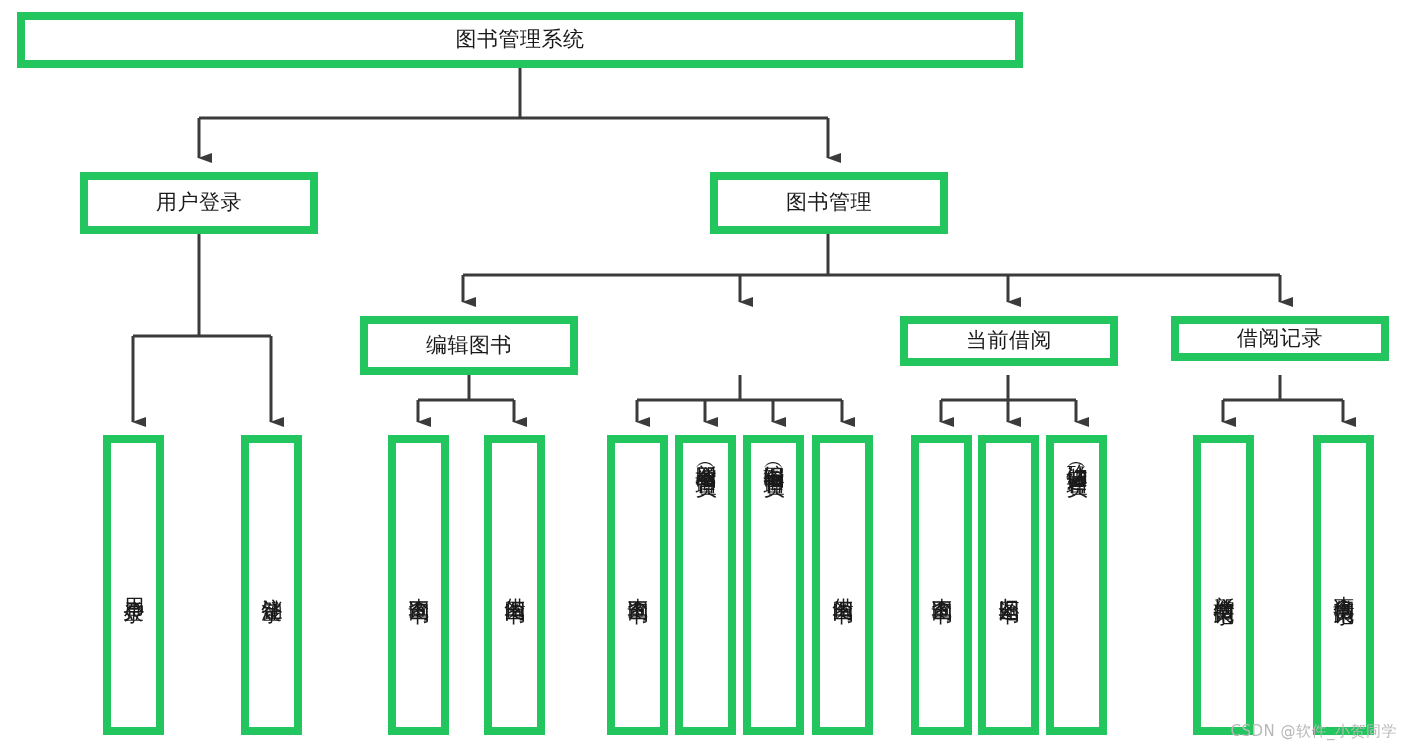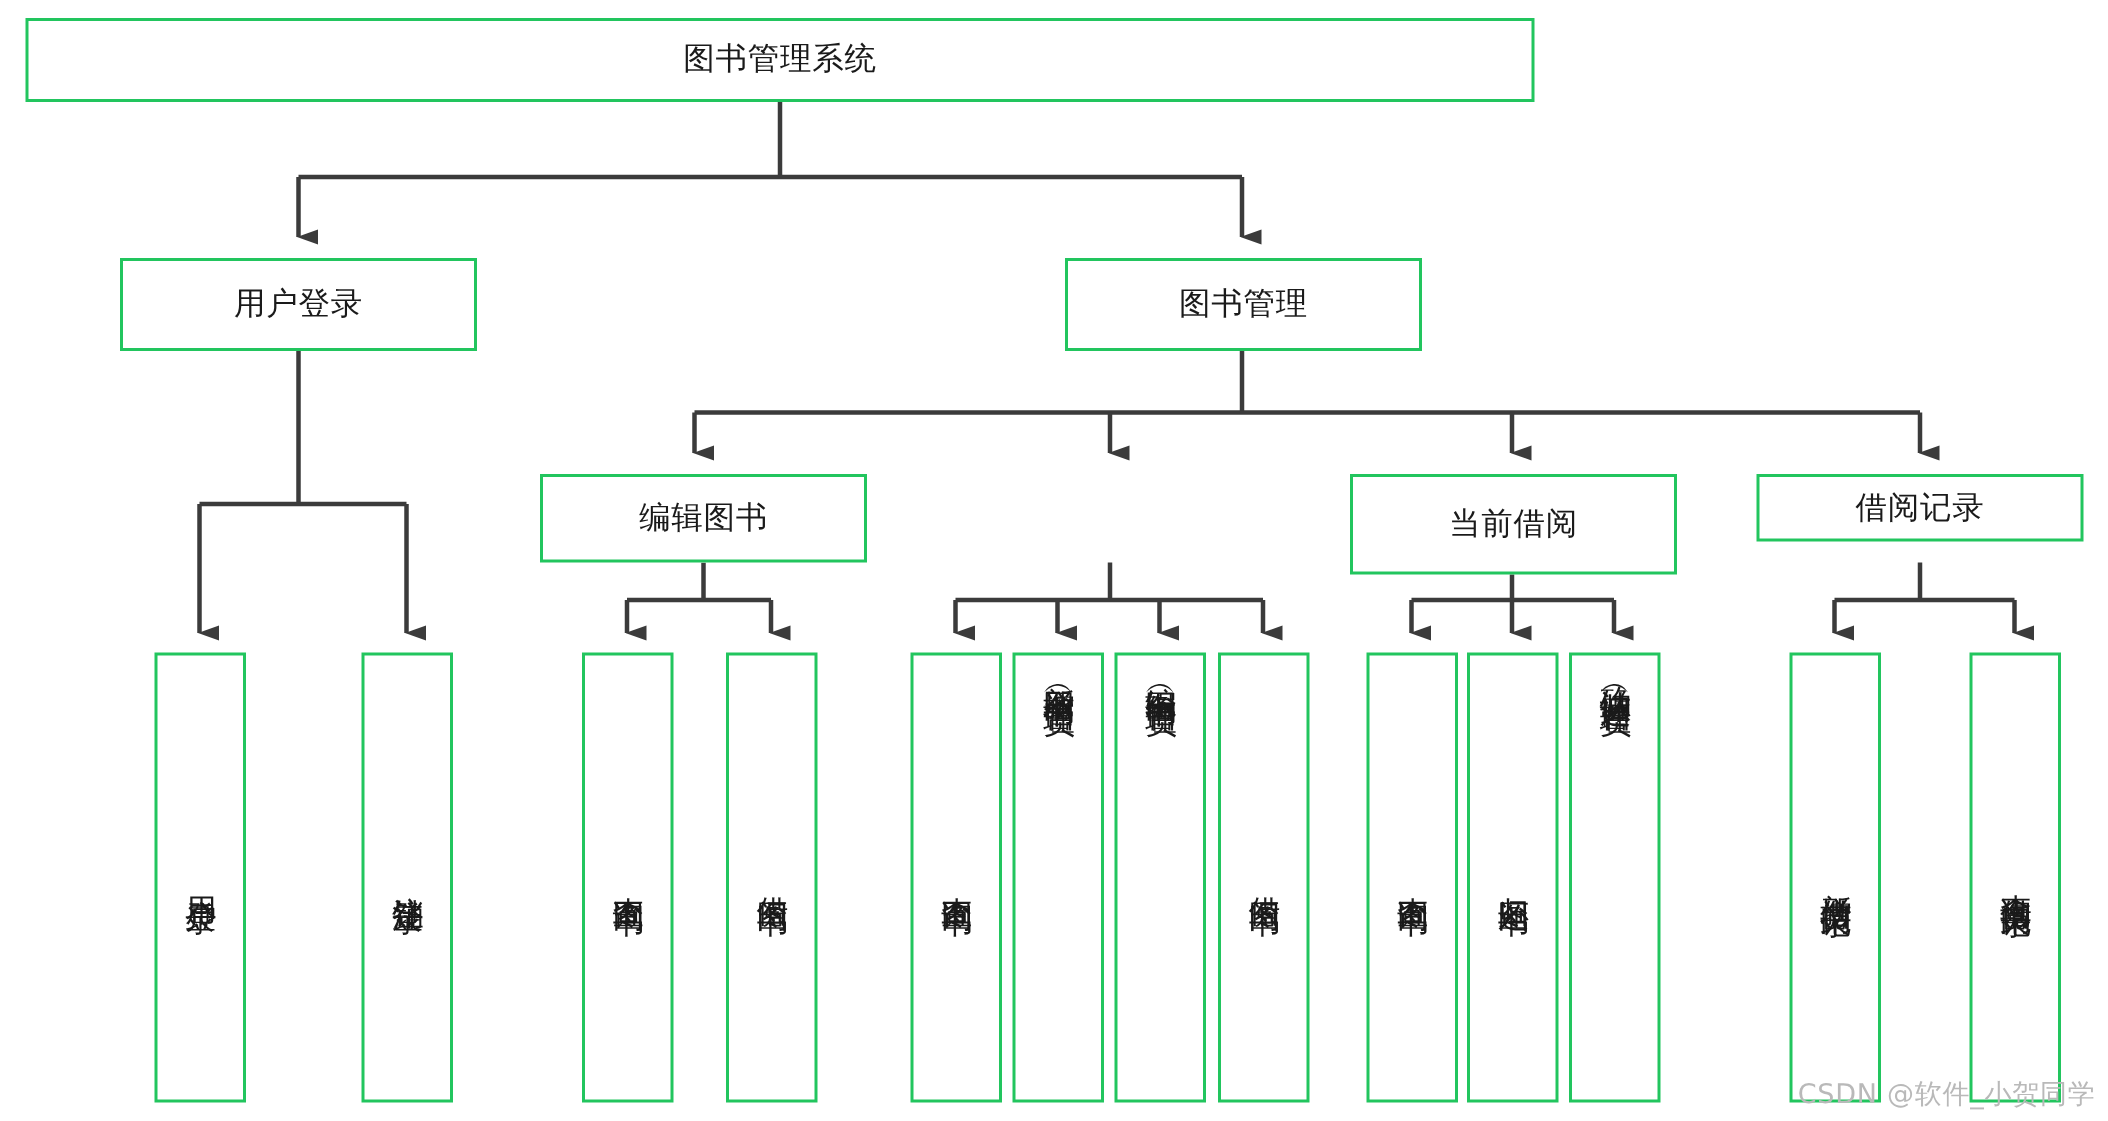--- a/index.html
+++ b/index.html
@@ -22,21 +22,21 @@
   svg.edges {
     position: absolute;
     left: 0;
     top: 0;
     width: 1405px;
     height: 747px;
   }
   .node {
     position: absolute;
     box-sizing: border-box;
-    border: 2px solid #22c55e;
+    border: 8px solid #22c55e;
     background: #ffffff;
     display: flex;
     align-items: center;
     justify-content: center;
     color: #1a1a1a;
   }
   .node-label {
     display: block;
     text-align: center;
     line-height: 1.22;
@@ -60,21 +60,21 @@
     margin: 0 auto;
   }
   .node.vert.centered {
     align-items: center;
     padding-top: 0;
   }
   #watermark {
     position: absolute;
     right: 8px;
     bottom: 6px;
-    font-size: 18px;
+    font-size: 15px;
     color: #b9b9b9;
     white-space: nowrap;
     letter-spacing: 0.5px;
     pointer-events: none;
   }
 </style>
 </head>
 <body>
 
 <div id="diagram-root">
@@ -144,21 +144,21 @@
 
   <div class="node horiz" style="left:710px; top:172px; width:238px; height:62px;font-family:Liberation Serif, serif;">
     <span class="node-label">图书管理</span>
   </div>
 
   <div class="node horiz" style="left:360px; top:316px; width:218px; height:59px;">
     <span class="node-label">编辑图书</span>
   </div>
 
 
-  <div class="node horiz" style="left:900px; top:316px; width:218px; height:67px;">
+  <div class="node horiz" style="left:900px; top:316px; width:218px; height:50px;">
     <span class="node-label">当前借阅</span>
   </div>
 
   <div class="node horiz" style="left:1171px; top:316px; width:218px; height:45px;">
     <span class="node-label">借阅记录</span>
   </div>
 
   <div class="node vert centered" style="left:103px; top:435px; width:61px; height:300px;">
     <span class="node-label">用户登录</span>
   </div>

